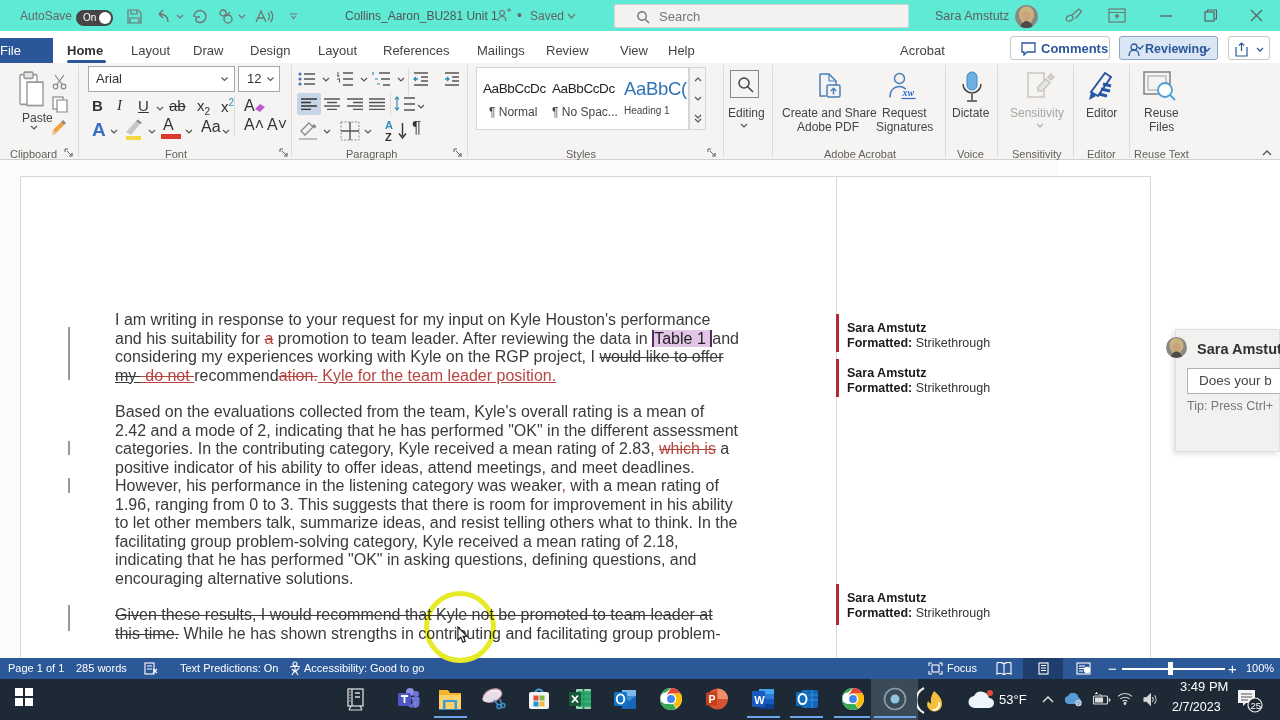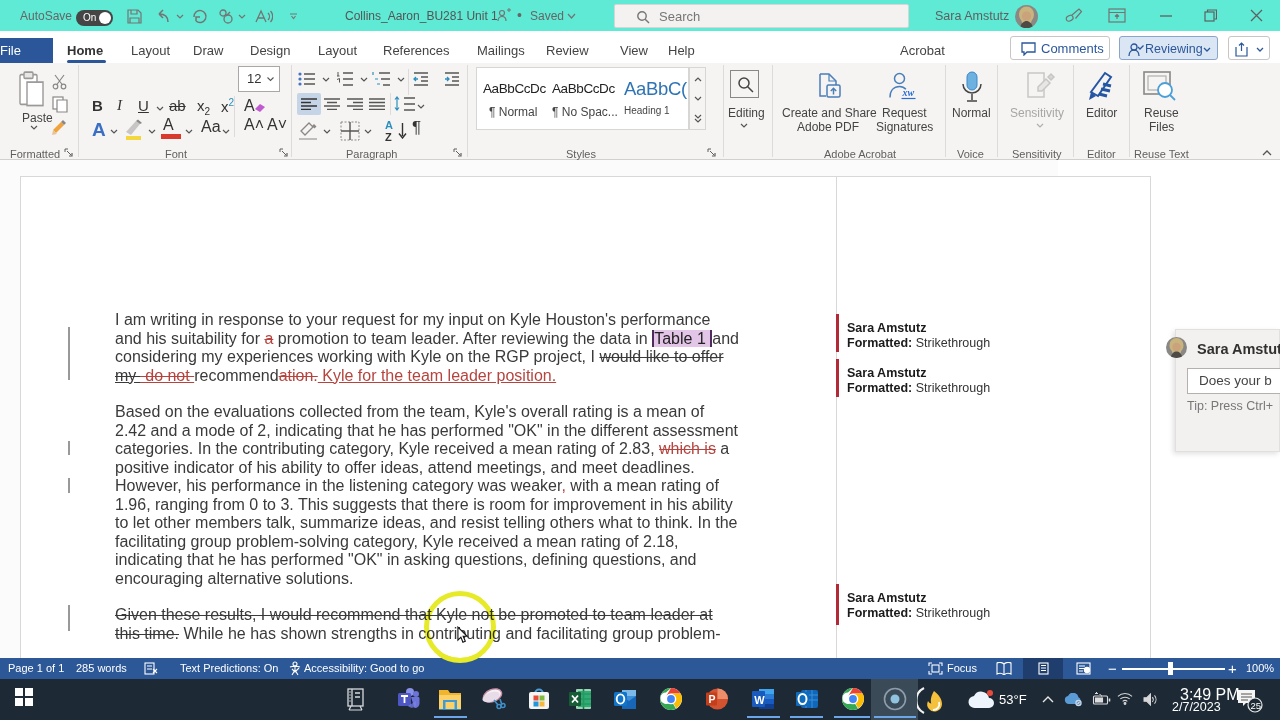--- a/index.html
+++ b/index.html
@@ -9,21 +9,21 @@
 #titlebar .t{position:absolute;font-size:12px;color:#666}
 .toggle{position:absolute;left:76px;top:10px;width:37px;height:16px;background:#454545;border-radius:8px}
 .toggle .on{position:absolute;left:7px;top:2px;color:#fff;font-size:10px}
 .toggle .knob{position:absolute;right:2px;top:2px;width:12px;height:12px;border-radius:50%;background:#fff}
 
 #tabrow{left:0;top:31px;width:1280px;height:32px;background:#fff}
 .filetab{position:absolute;left:0;top:7px;width:53px;height:25px;background:#2b579a;color:#fff;font-size:13px;text-align:left;line-height:25px}
 .tab{position:absolute;top:7px;font-size:13px;color:#444;line-height:25px}
 .hometab{font-weight:bold;color:#333}
 .homeline{position:absolute;left:67px;top:29px;width:39px;height:3px;background:#2b579a;border-radius:2px}
-.btn{position:absolute;border:1px solid #c8c6c4;border-radius:3px;background:#fff;font-size:13px;color:#2b579a;font-weight:normal}
+.btn{position:absolute;border:1px solid #c8c6c4;border-radius:3px;background:#fff;font-size:13px;color:#2b579a;font-weight:bold}
 
 #ribbon{left:0;top:63px;width:1280px;height:97px;background:#f5f4f2;border-bottom:1px solid #d2d0ce}
 .glabel{position:absolute;top:85px;font-size:11px;color:#605e5c;white-space:nowrap}
 .gdiv{position:absolute;top:2px;width:1px;height:92px;background:#dddbd9}
 .launch{position:absolute;top:85px;width:10px;height:10px}
 .rtxt{position:absolute;font-size:11px;color:#444;white-space:nowrap}
 .fontbox{position:absolute;background:#fff;border:1px solid #aaa8a6;font-size:13px;color:#333}
 .chev{position:absolute;width:7px;height:5px}
 
 #docarea{left:0;top:160px;width:1058px;height:498px;background:#fbfbfb}
@@ -240,30 +240,34 @@
         <path d="M5 4h10v12H5z"></path>
       </g>
     </svg>
   <svg class="abs" style="left:51px;top:55px" width="18" height="18" viewBox="0 0 18 18">
       <g>
         <path d="M2 12l8-8 3 3-8 8z" fill="#f0a23c"></path>
         <path d="M10 4l2-2 3 3-2 2z" fill="#8a8886"></path>
         <path d="M2 12l-1 5 5-1z" fill="#e8c49a"></path>
       </g>
     </svg>
-  <div class="glabel" style="left:10px">Formatted</div>
+  <div class="glabel" style="left:10px">Clipboard</div>
   <svg class="launch" style="left:64px" viewBox="0 0 10 10">
       <g stroke="#605e5c" fill="none">
         <path d="M1 1h3M1 1v3M3 3l4 4"></path>
         <path d="M5 8h3V5" stroke-width="1.2"></path>
       </g>
     </svg>
   <div class="gdiv" style="left:78px"></div>
 
   
+  <div class="fontbox" style="left:88px;top:3px;width:147px;height:26px;line-height:24px;padding-left:7px">Arial
+    <svg class="chev" style="right:6px;top:10px" viewBox="0 0 7 5">
+        <path d="M.5.5l3 3 3-3" fill="none" stroke="#555" stroke-width="1.1"></path>
+      </svg></div>
   <div class="fontbox" style="left:238px;top:3px;width:42px;height:26px;line-height:24px;padding-left:8px">12
     <svg class="chev" style="right:5px;top:10px" viewBox="0 0 7 5">
         <path d="M.5.5l3 3 3-3" fill="none" stroke="#555" stroke-width="1.1"></path>
       </svg></div>
   <div class="rtxt" style="left:92px;top:34px;font-size:15px;font-weight:bold;color:#333">B</div>
   <div class="rtxt" style="left:117px;top:34px;font-size:15px;font-style:italic;font-family:'Liberation Serif',serif;color:#333">I</div>
   <div class="rtxt" style="left:138px;top:34px;font-size:15px;text-decoration:underline;color:#333">U</div>
   <svg class="abs" style="left:156px;top:43px" width="8" height="6" viewBox="0 0 8 6">
       <path d="M1 1l3 3 3-3" fill="none" stroke="#555" stroke-width="1.2"></path>
     </svg>
@@ -475,21 +479,21 @@
   <div class="gdiv" style="left:945px"></div>
 
   
   <svg class="abs" style="left:961px;top:8px" width="22" height="32" viewBox="0 0 22 32">
       <g>
         <rect x="6" y="1" width="10" height="18" rx="5" fill="#6db1e0" stroke="#3b87c8" stroke-width="1"></rect>
         <path d="M2 13a9 9 0 0 0 18 0" fill="none" stroke="#444" stroke-width="1.5"></path>
         <path d="M11 23v6M6 30h10" stroke="#444" stroke-width="1.5"></path>
       </g>
     </svg>
-  <div class="rtxt" style="left:952px;top:43px;font-size:12px">Normal</div>
+  <div class="rtxt" style="left:952px;top:43px;font-size:12px">Dictate</div>
   <div class="glabel" style="left:957px">Voice</div>
   <div class="gdiv" style="left:997px"></div>
 
   
   <svg class="abs" style="left:1026px;top:8px" width="30" height="30" viewBox="0 0 30 30">
       <g fill="none" stroke="#c8c6c4" stroke-width="1.5">
         <rect x="2" y="2" width="16" height="24"></rect>
         <path d="M12 16l8-8 4 4-8 8h-4z" fill="#e8e6e4"></path>
         <path d="M22 6l3-3 3 3-3 3z" fill="#d8d6d4"></path>
       </g>
@@ -814,21 +818,21 @@
         <path d="M1 4.2a11 11 0 0 1 15 0M3.5 7a7.5 7.5 0 0 1 10 0M6 9.5a4 4 0 0 1 5 0"></path>
         <circle cx="8.5" cy="11.8" r="1" fill="#d4d4d4"></circle>
       </g>
     </svg>
   <svg class="abs" style="left:1143px;top:14px" width="15" height="13" viewBox="0 0 16 14">
       <g fill="none" stroke="#d8d8d8" stroke-width="1.1">
         <path d="M1 5h3l4-4v12L4 9H1z" fill="#d8d8d8"></path>
         <path d="M10 4.5a4 4 0 0 1 0 5M12.3 2.5a7 7 0 0 1 0 9"></path>
       </g>
     </svg>
-  <div class="abs" style="left:1180px;top:7px;color:#fff;font-size:16px">3:49 PM</div>
+  <div class="abs" style="left:1180px;top:0;color:#fff;font-size:13px">3:49 PM</div>
   <div class="abs" style="left:1172px;top:21px;color:#fff;font-size:12.5px">2/7/2023</div>
   <svg class="abs" style="left:1237px;top:10px" width="26" height="24" viewBox="0 0 26 24">
       <g>
         <path d="M1 1h17v13H9l-3 3v-3H1z" fill="#f5f5f5"></path>
         <path d="M4 5h11M4 8h11M4 11h7" stroke="#555" stroke-width="1.2"></path>
         <circle cx="18" cy="16" r="7" fill="#1d2935" stroke="#e8e8e8" stroke-width="1.2"></circle>
         <text x="13.4" y="19.5" font-size="9.5" fill="#fff" font-family="Liberation Sans">25</text>
       </g>
     </svg>
 </div>

